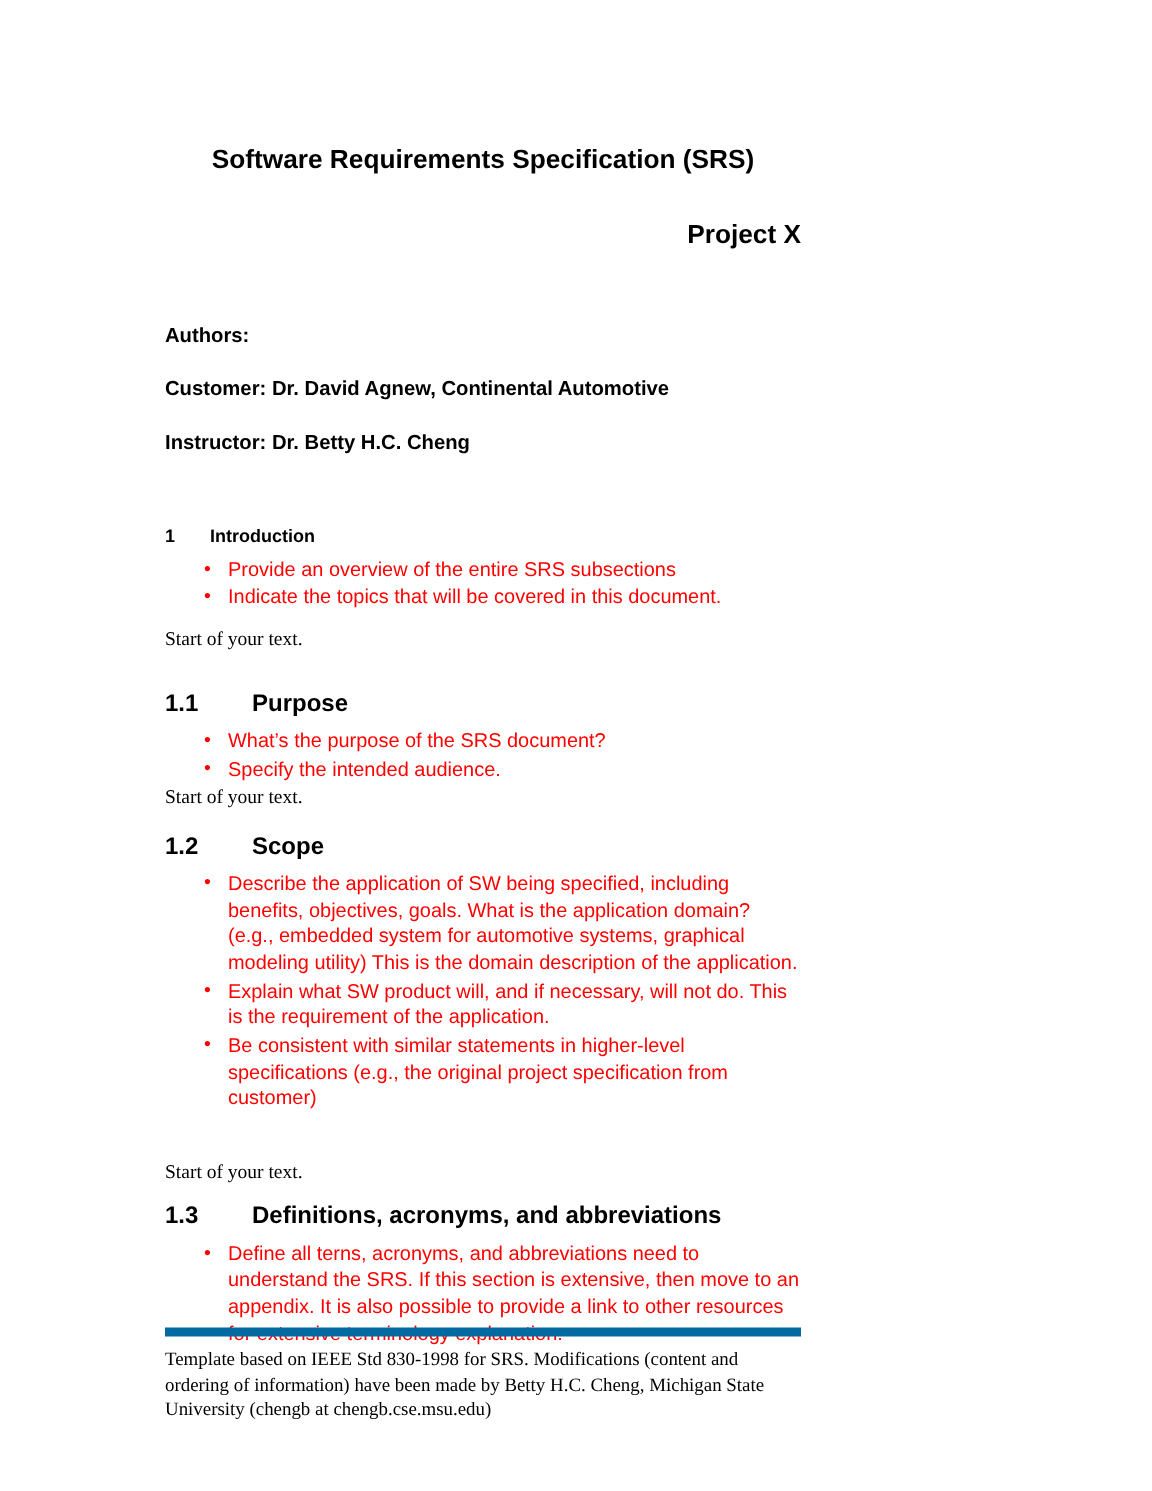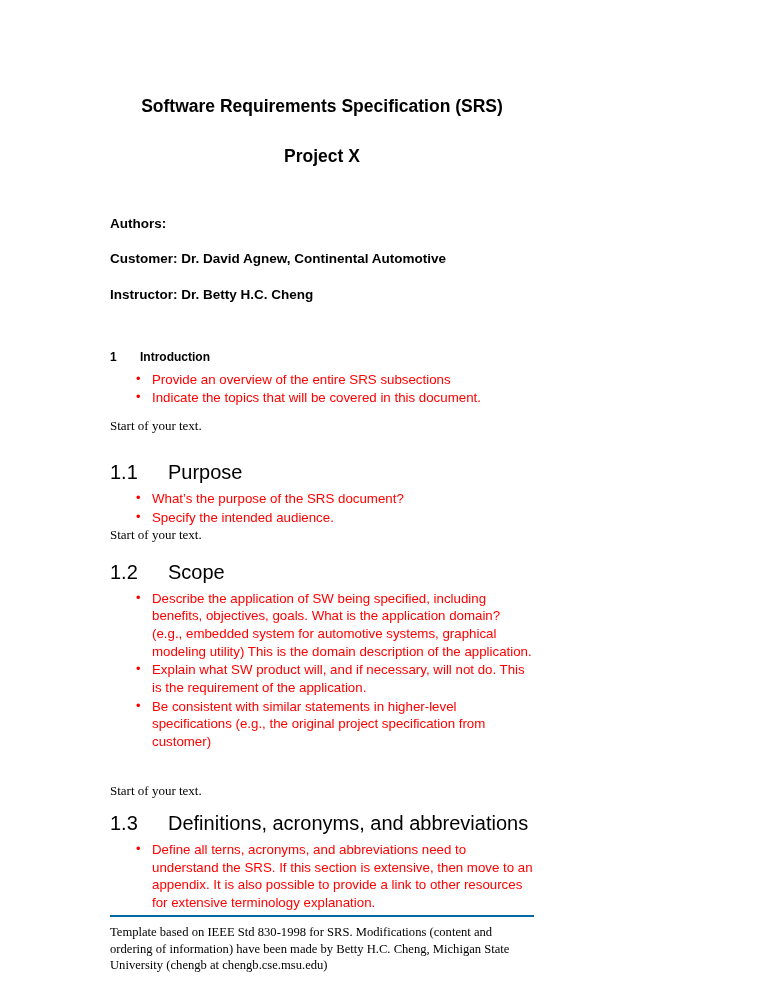--- a/index.html
+++ b/index.html
@@ -22,21 +22,21 @@
     padding: 95px 110px 0 110px;
   }
   .doc-title {
     text-align: center;
     font-size: 17.5px;
     font-weight: bold;
     margin: 0 0 0 0;
     line-height: 1.3;
   }
   .doc-subtitle {
-    text-align: center;
+    text-align: right;
     font-size: 17.5px;
     font-weight: bold;
     margin: 27px 0 0 0;
     line-height: 1.3;
   }
   .meta-block {
     margin-top: 48px;
   }
   .meta-line {
     font-size: 13.5px;
@@ -48,22 +48,22 @@
     font-size: 12px;
     font-weight: bold;
     margin: 46px 0 6px 0;
     line-height: 1.2;
   }
   .h1 .num {
     display: inline-block;
     width: 30px;
   }
   .h2 {
-    font-size: 20px;
-    font-weight: normal;
+    font-size: 16px;
+    font-weight: bold;
     margin: 26px 0 6px 0;
     line-height: 1.2;
   }
   .h2 .num {
     display: inline-block;
     width: 58px;
   }
   ul.bullets {
     margin: 0 0 0 0;
     padding: 0 0 0 0;
@@ -91,25 +91,25 @@
     margin: 11px 0 0 0;
     line-height: 1.25;
   }
   .serif-note.tight {
     margin-top: 0px;
   }
   .footer {
     position: absolute;
     left: 110px;
     right: 110px;
-    bottom: 20px;
+    bottom: 46px;
     font-family: "Liberation Serif", serif;
     font-size: 12.6px;
     line-height: 1.32;
-    border-top: 2px solid #0369a1;
+    border-top: 6px solid #0369a1;
     padding-top: 7px;
   }
 </style>
 </head>
 <body>
 
 <div class="page">
 
   <div class="doc-title">Software Requirements Specification (SRS)</div>
   <div class="doc-subtitle">Project X</div>

